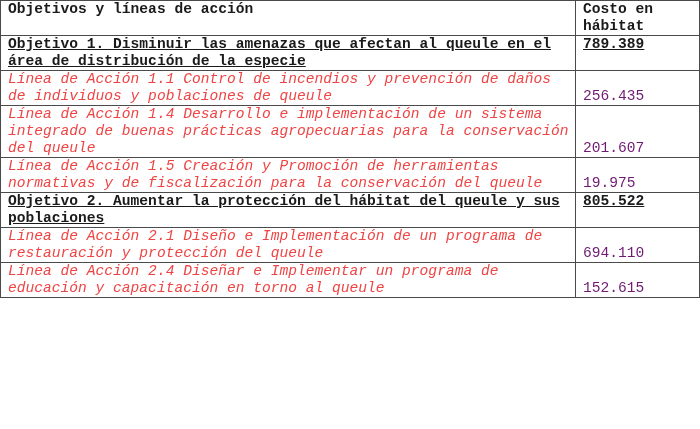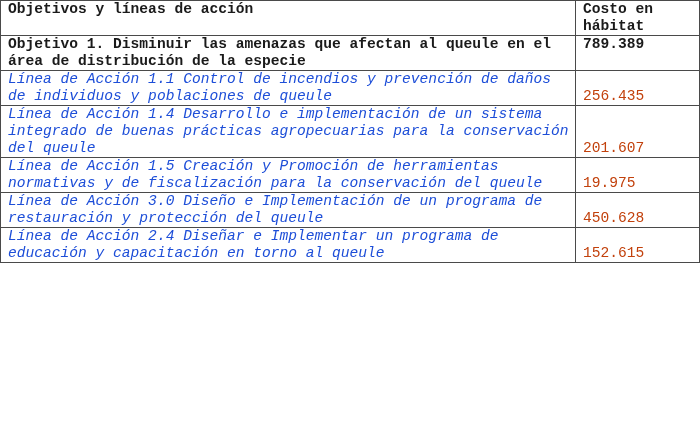--- a/index.html
+++ b/index.html
@@ -17,24 +17,24 @@
     table.plan td, table.plan th {
       border: 1.3px solid #4a4a4a;
       padding: 0 6px 0 7px;
       vertical-align: top;
       text-align: left;
       font-weight: normal;
     }
     col.c1 { width: 575px; }
     col.c2 { width: 124px; }
     tr.hdr th { height: 34px; font-weight: 600; }
-    tr.obj td { font-weight: bold; }
-    tr.act td.desc { font-style: italic; color: #1d4ed8; font-family: Liberation Mono, monospace; }
+    tr.obj td { font-weight: bold; text-decoration: underline; }
+    tr.act td.desc { font-style: italic; color: #ef4444; font-family: Liberation Mono, monospace; }
     td.cost { text-align: left; padding-right: 6px; }
-    tr.act td.cost { vertical-align: bottom; color: #c2410c; }
+    tr.act td.cost { vertical-align: bottom; color: #701a75; }
     tr.obj td.cost { vertical-align: top; }
     tr.r2 td { height: 34px; }
     tr.r3 td { height: 51px; }
   </style>
 </head>
 <body>
 
 <table class="plan">
   <colgroup>
       <col class="c1">
@@ -54,22 +54,26 @@
     <td class="cost">256.435</td>
   </tr>
   <tr class="act r3">
     <td class="desc">Línea de Acción 1.4 Desarrollo e implementación de un sistema integrado de buenas prácticas agropecuarias para la conservación del queule</td>
     <td class="cost">201.607</td>
   </tr>
   <tr class="act r2">
     <td class="desc">Línea de Acción 1.5 Creación y Promoción de herramientas normativas y de fiscalización para la conservación del queule</td>
     <td class="cost">19.975</td>
   </tr>
+  <tr class="obj r2">
+    <td class="desc">Objetivo 2. Aumentar la protección del hábitat del queule y sus poblaciones</td>
+    <td class="cost">805.522</td>
+  </tr>
   <tr class="act r2">
-    <td class="desc">Línea de Acción 3.0 Diseño e Implementación de un programa de restauración y protección del queule</td>
-    <td class="cost">450.628</td>
+    <td class="desc">Línea de Acción 2.1 Diseño e Implementación de un programa de restauración y protección del queule</td>
+    <td class="cost">694.110</td>
   </tr>
   <tr class="act r2">
     <td class="desc">Línea de Acción 2.4 Diseñar e Implementar un programa de educación y capacitación en torno al queule</td>
     <td class="cost">152.615</td>
   </tr>
 </tbody>
   </table>
 
 </body></html>

